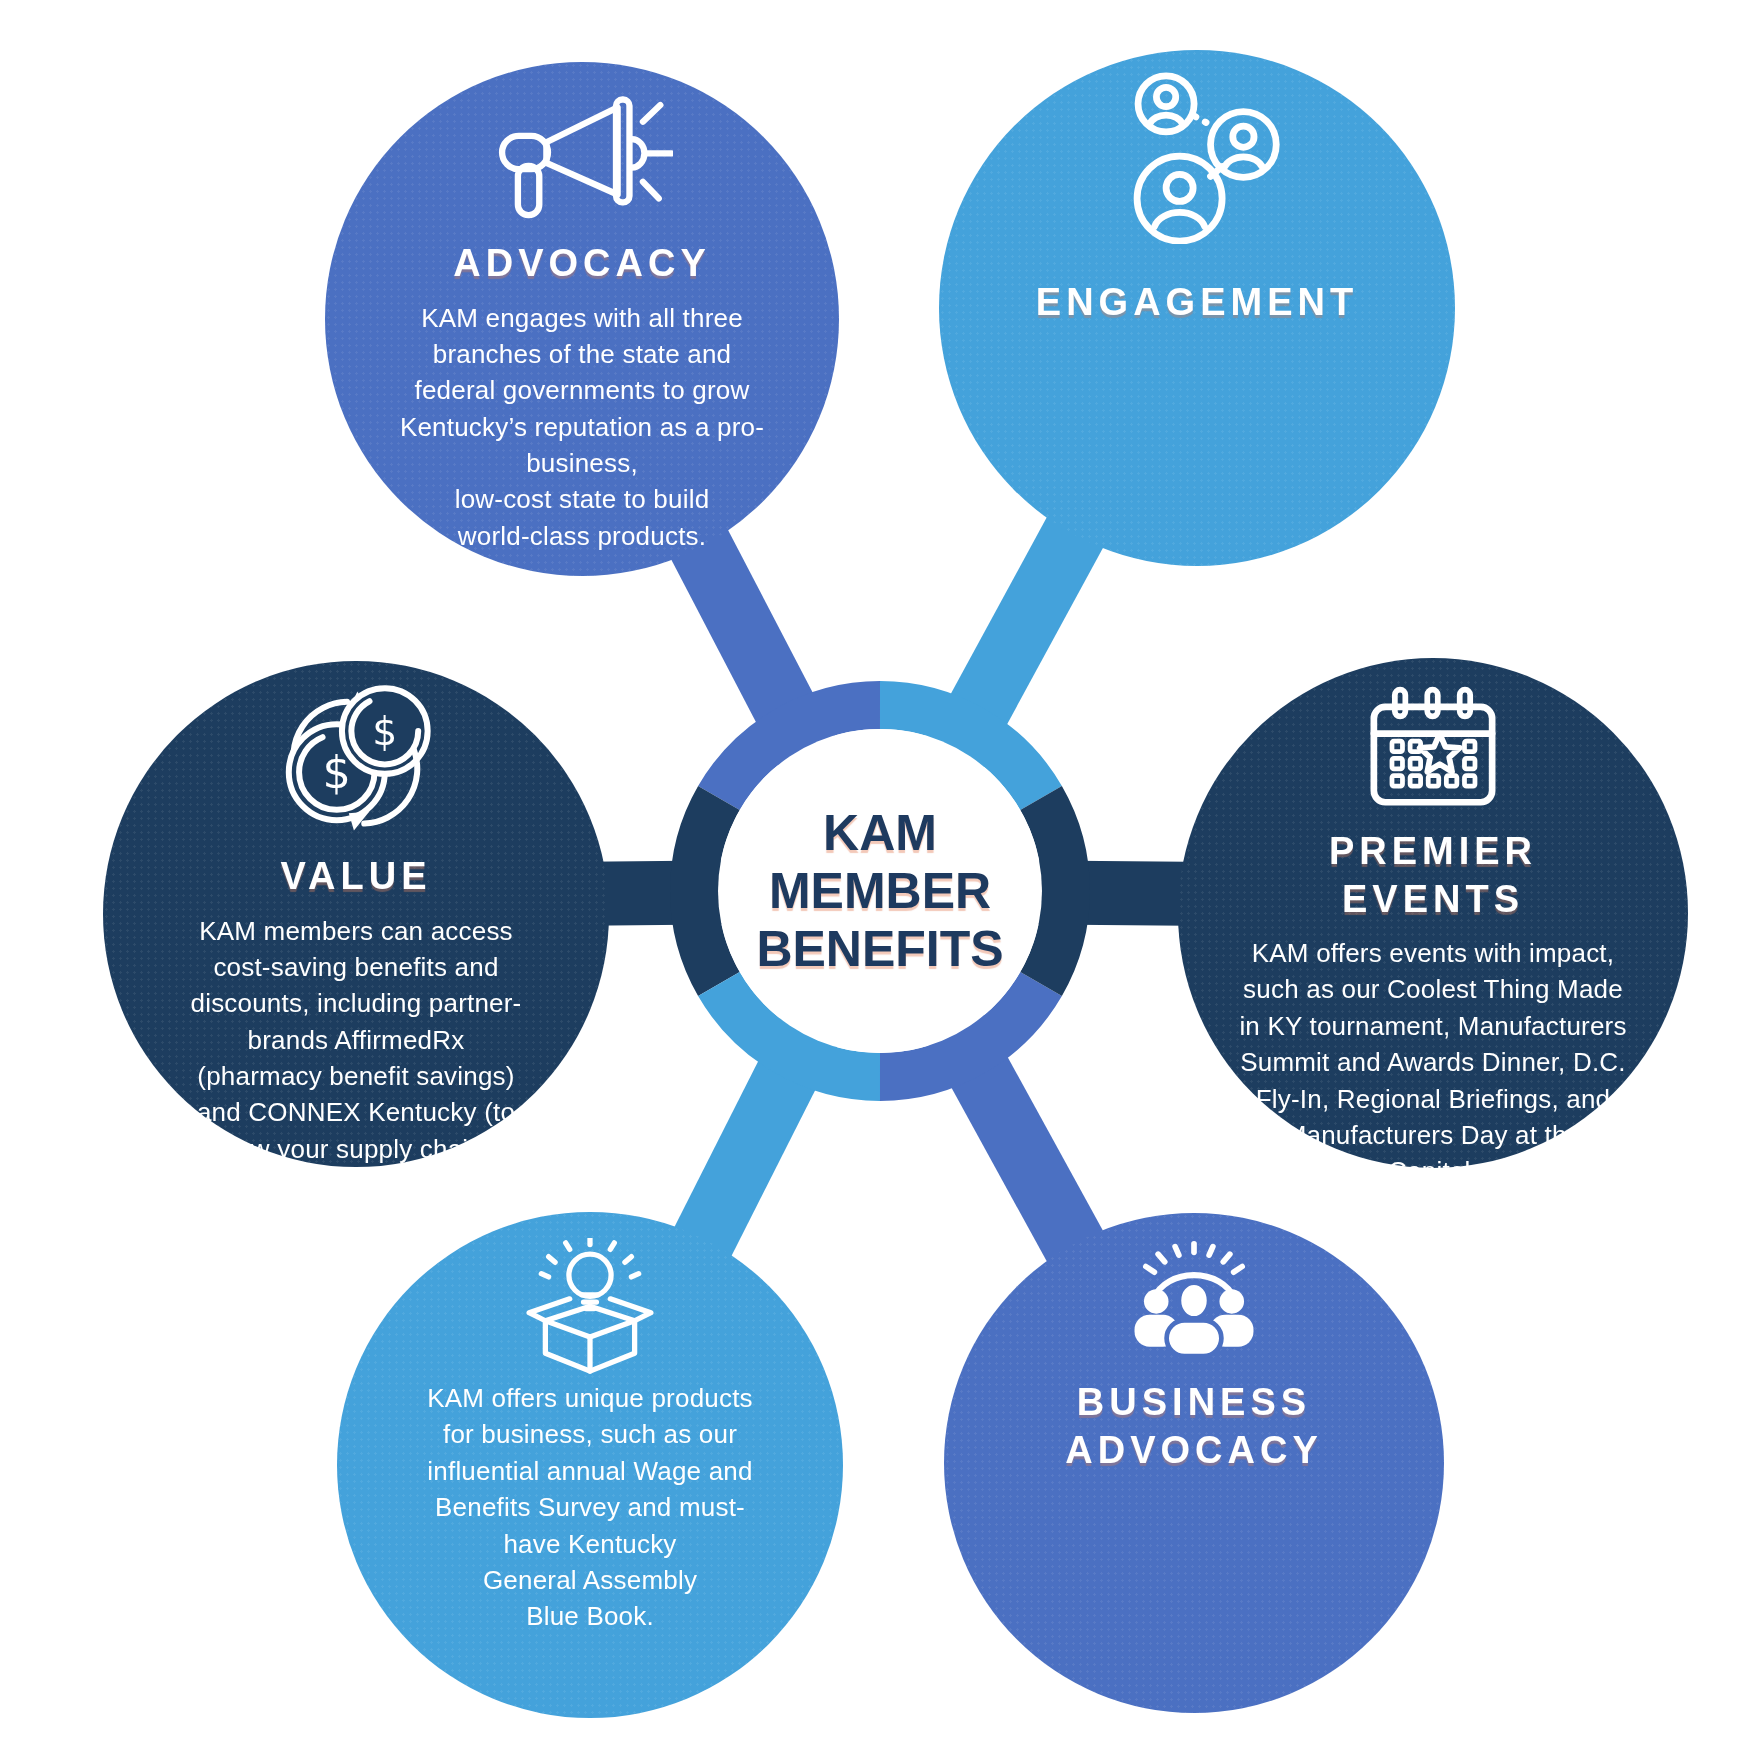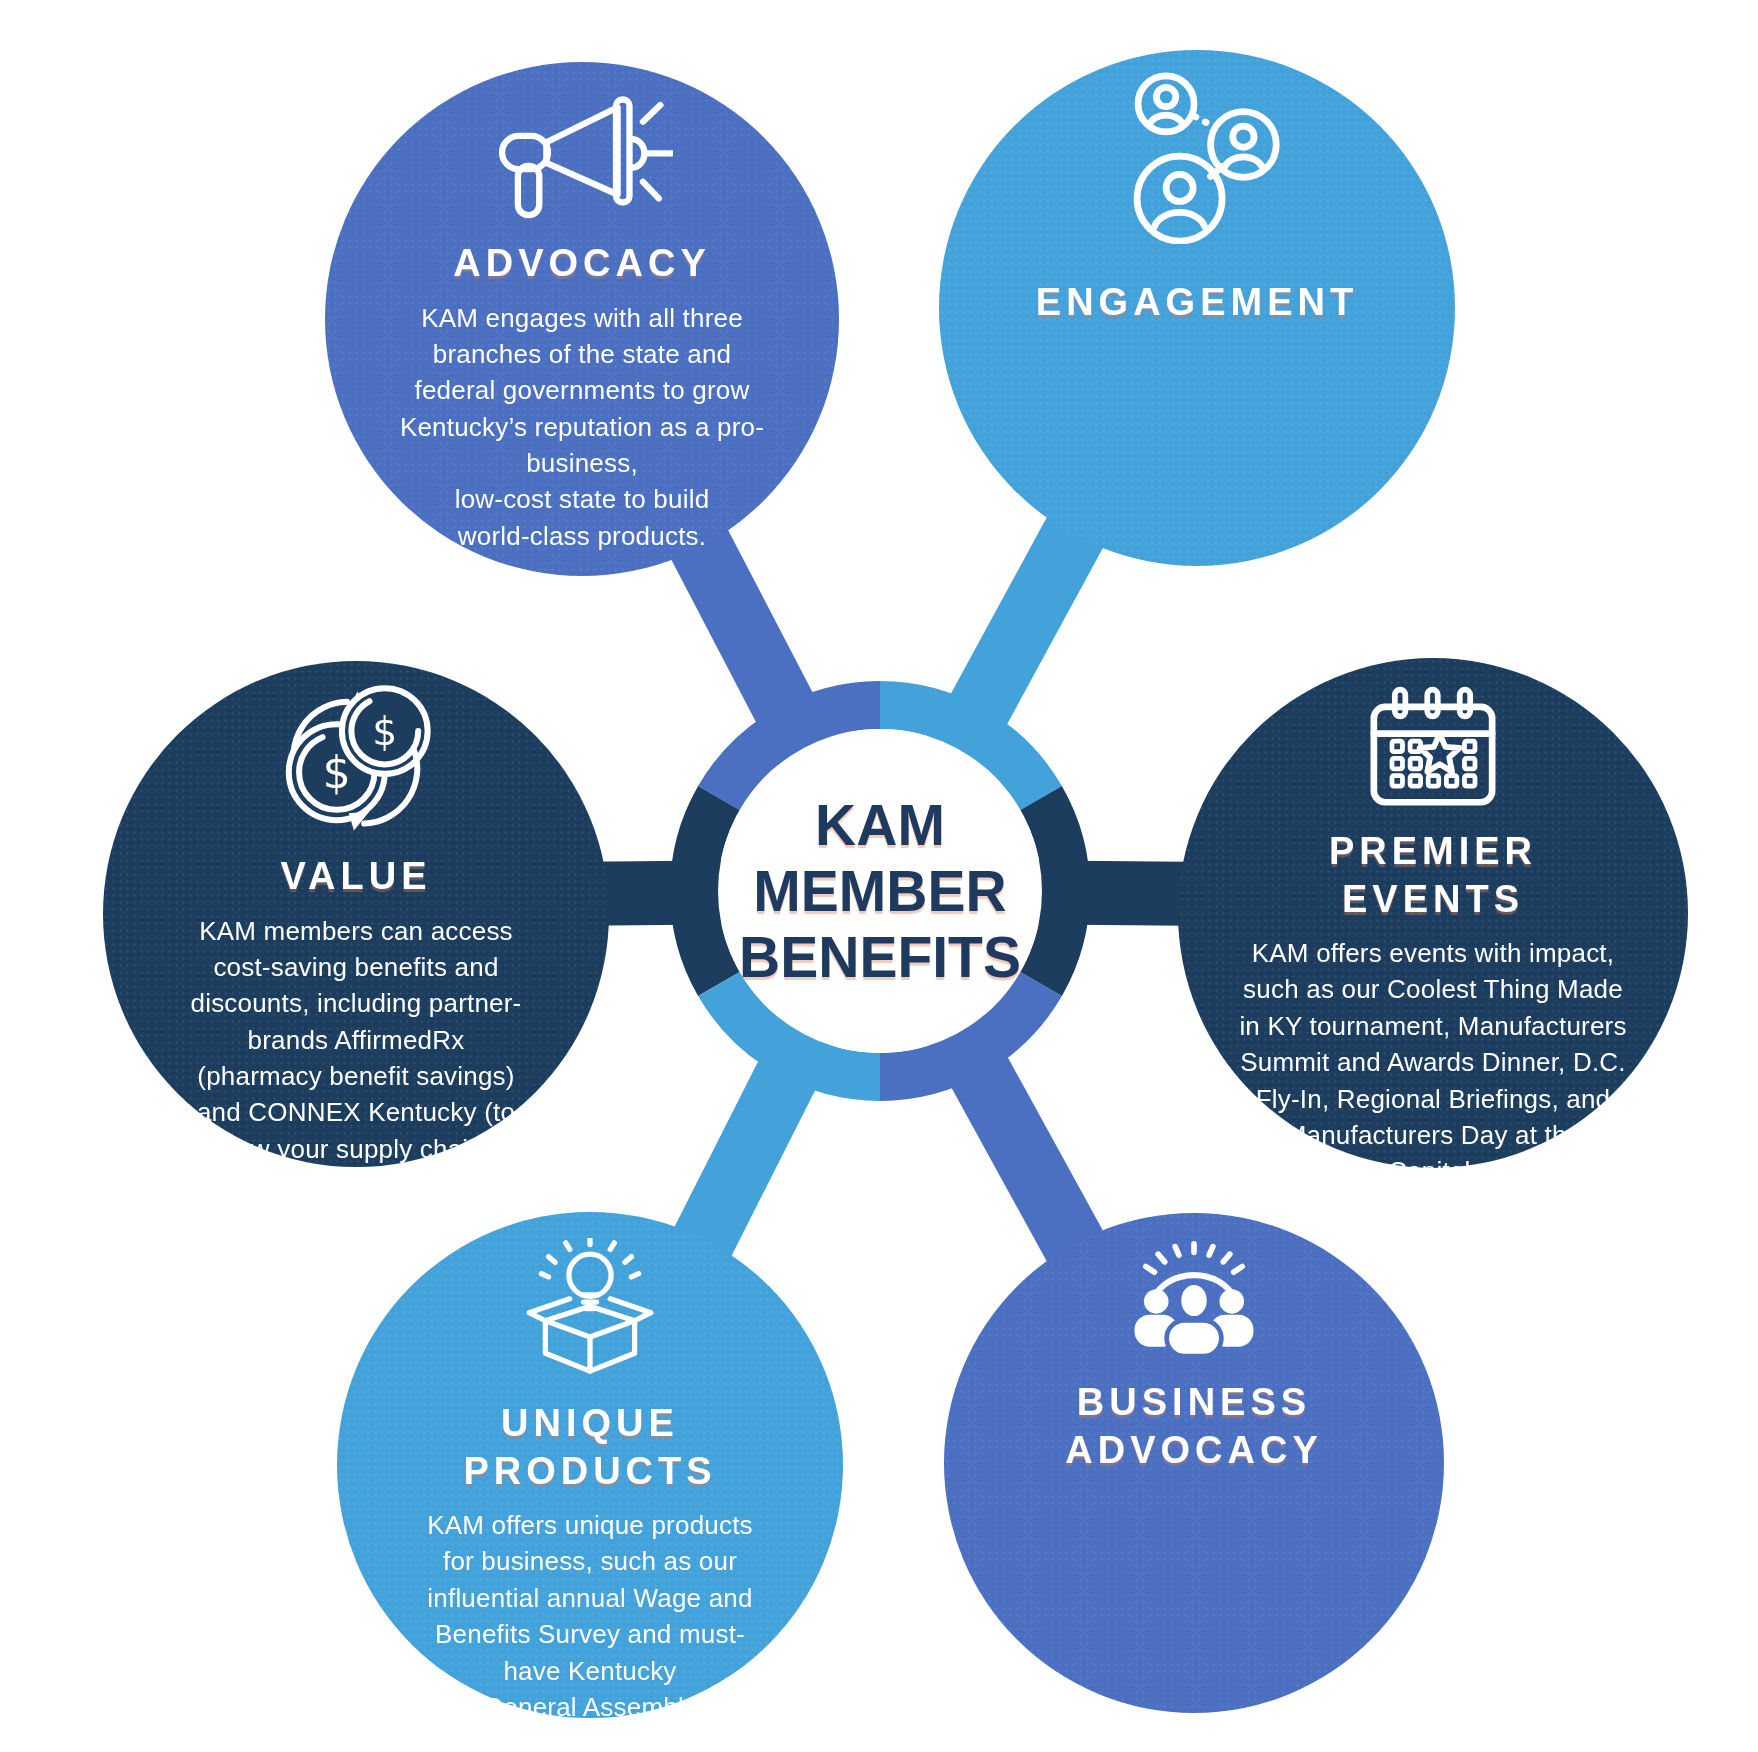--- a/index.html
+++ b/index.html
@@ -65,21 +65,21 @@
     line-height:1.40;
     letter-spacing:0.2px;
     white-space:pre-line;
   }
   .hub-title {
     position:absolute;
     left:680px; top:741px;
     width:400px; height:300px;
     display:flex; align-items:center; justify-content:center;
     text-align:center;
-    font-size:57px; font-weight:bold;
+    font-size:50px; font-weight:bold;
     line-height:1.16;
     color:#1e3a5f;
     white-space:pre-line;
     text-shadow:0 3px 1px rgba(232,148,115,0.5);
   }
   .icon-svg { display:block; }
 </style>
 </head>
 <body>
 
@@ -221,22 +221,20 @@
         <path d="M77,79 L93,79"></path>
         <path d="M80,87 L90,87"></path>
         <path d="M30,102 L85,84 L140,102"></path>
         <path d="M30,102 L10,92 L60,75"></path>
         <path d="M140,102 L160,92 L110,75"></path>
         <path d="M30,102 L30,142 L85,164 L140,142 L140,102"></path>
         <path d="M30,102 L85,122 L140,102"></path>
         <path d="M85,122 L85,164"></path>
       </svg>
     </span>
-    <h2>UNIQUE
-PRODUCTS</h2>
     <p>KAM offers unique products
 for business, such as our
 influential annual Wage and
 Benefits Survey and must-
 have Kentucky
 General Assembly
 Blue Book.</p>
   </div>
 
   <div class="bubble bubble--medium bubble--business">

